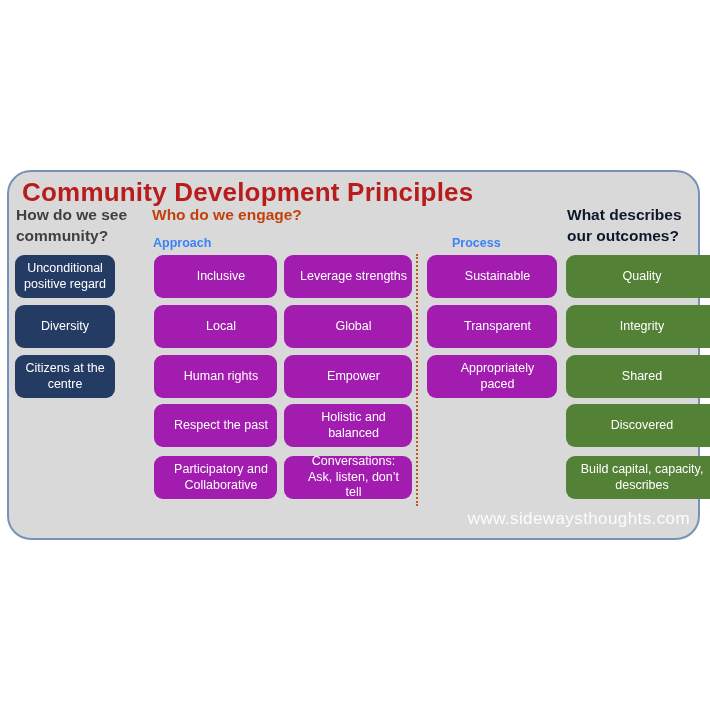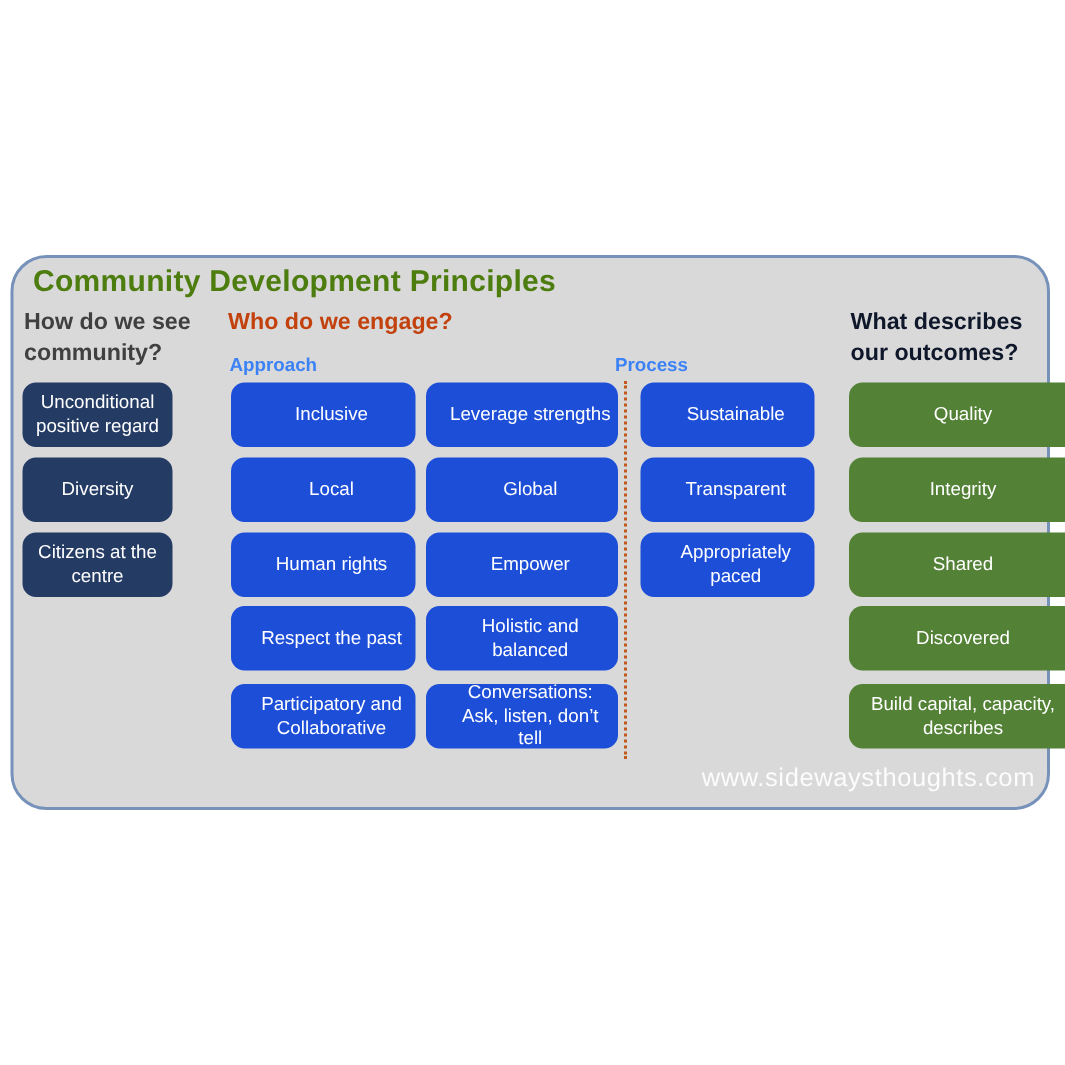--- a/index.html
+++ b/index.html
@@ -23,64 +23,64 @@
     height: 370px;
     box-sizing: border-box;
     background: #d9d9d9;
     border: 2px solid #7792ba;
     border-radius: 24px;
   }
   .page-title {
     position: absolute;
     left: 22px;
     top: 177px;
-    font-size: 20px;
+    font-size: 26px;
     font-weight: bold;
-    color: #4d7c0f;
+    color: #b91c1c;
     letter-spacing: 0.2px;
   }
   .section-heading {
     position: absolute;
     font-size: 15.5px;
     font-weight: bold;
     line-height: 21px;
   }
   .heading-community { left: 16px;  top: 204px; width: 145px; color: #404040; }
   .heading-engage    { left: 152px; top: 204px; width: 260px; color: #c2410c; }
   .heading-outcomes  { left: 567px; top: 204px; width: 136px; color: #0f172a; }
   .sub-heading {
     position: absolute;
     font-size: 12.5px;
     font-weight: bold;
     color: #3b82f6;
   }
   .label-approach { left: 153px; top: 236px; }
-  .label-process  { left: 410px; top: 236px; }
+  .label-process  { left: 452px; top: 236px; }
   .box {
     position: absolute;
     height: 43px;
     box-sizing: border-box;
     border-radius: 9px;
     color: #ffffff;
     font-size: 12.5px;
     line-height: 15.5px;
     text-align: center;
     display: flex;
     align-items: center;
     justify-content: center;
     padding: 2px 5px;
   }
   .navy   { background: #243b64; }
-  .orange { background: #1d4ed8; padding-left: 16px; }
+  .orange { background: #a21caf; padding-left: 16px; }
   .green  { background: #538135; }
   
   .c-community { left: 15px;  width: 100px; }
   .c-appr1     { left: 154px; width: 123px; }
   .c-appr2     { left: 284px; width: 128px; }
-  .c-process   { left: 427px; width: 116px; }
+  .c-process   { left: 427px; width: 130px; }
   .c-outcomes  { left: 566px; width: 152px; }
   
   .r1 { top: 255px; }
   .r2 { top: 305px; }
   .r3 { top: 355px; }
   .r4 { top: 404px; }
   .r5 { top: 456px; }
   .divider {
     position: absolute;
     left: 416px;

